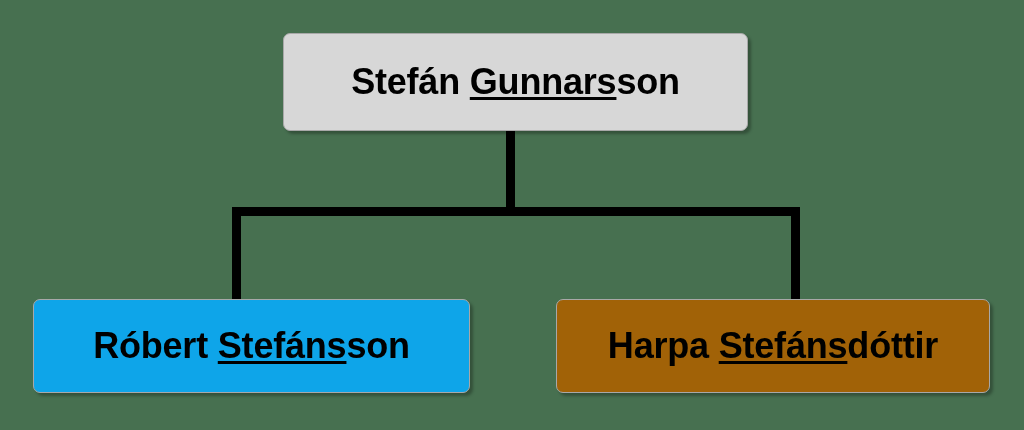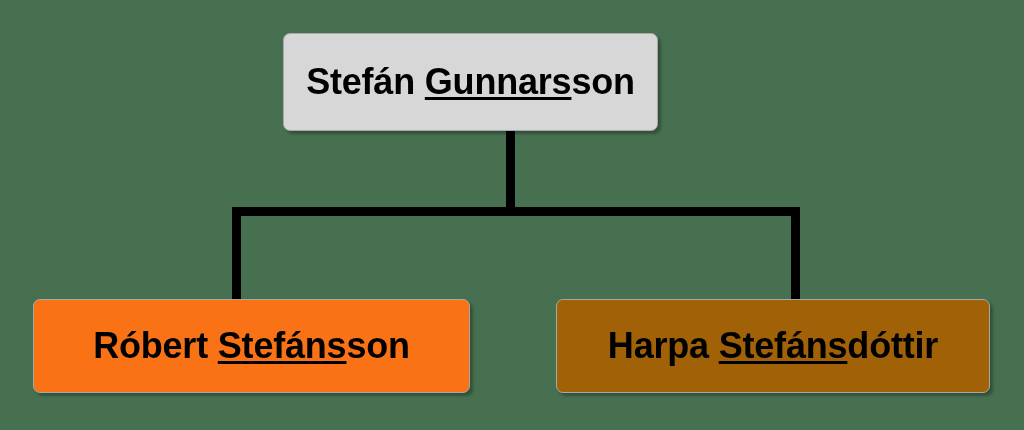--- a/index.html
+++ b/index.html
@@ -70,30 +70,30 @@
   }
   .node-label .hl {
     text-decoration: underline;
     text-decoration-thickness: 3px;
     text-underline-offset: 3px;
   }
 
   #node-root {
     left: 283px;
     top: 33px;
-    width: 375px;
+    width: 465px;
     height: 98px;
     background: #d7d7d7;
   }
   #node-child-left {
     left: 33px;
     top: 299px;
     width: 437px;
     height: 94px;
-    background: #f97316;
+    background: #0ea5e9;
   }
   #node-child-right {
     left: 556px;
     top: 299px;
     width: 434px;
     height: 94px;
     background: #a16207;
   }
 </style>
 </head>

